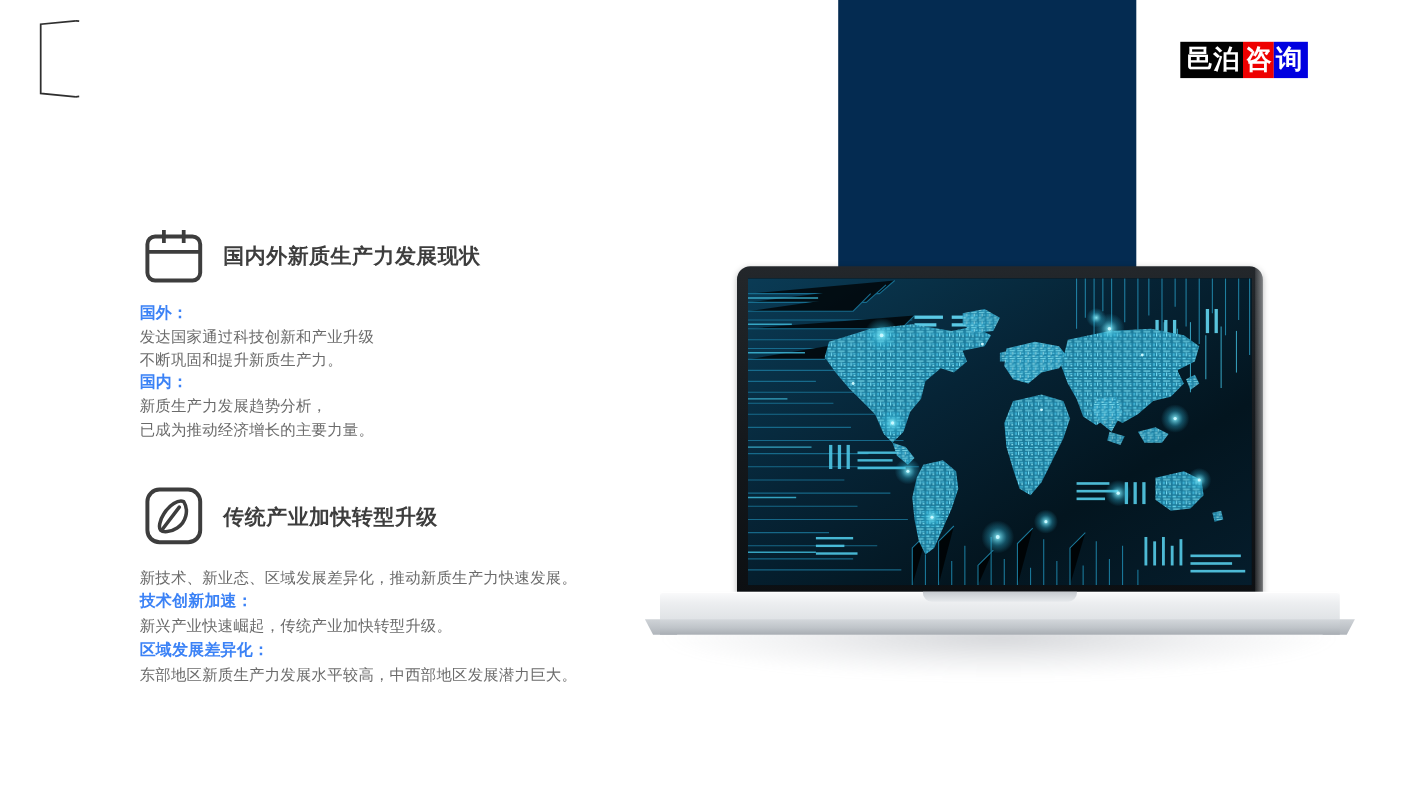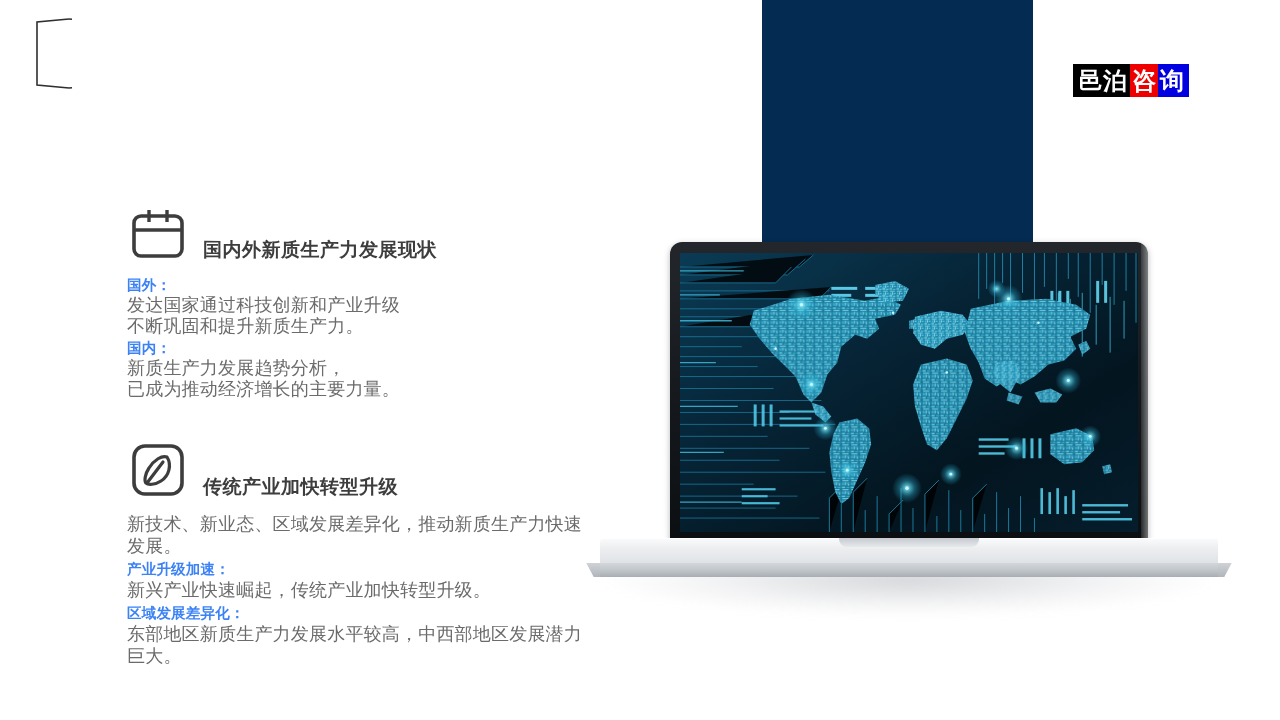--- a/index.html
+++ b/index.html
@@ -49,35 +49,34 @@
   
   .logo {
     position: absolute;
     left: 1073px; top: 38px;
     height: 33px;
     display: flex;
     align-items: flex-start;
     font-size: 24px;
     font-weight: bold;
     line-height: 33px;
-    margin-top: 26px;
   }
   .logo-seg { padding: 0 2px; color: #ffffff; }
   .logo-black { background: #000000; padding-left: 6px; padding-right: 3px; }
   .logo-red { background: #ee0000; }
   .logo-blue { background: #0000e0; padding-right: 5px; }
 
   
   .section { position: absolute; }
   .sec1 { left: 127px; top: 203px; width: 470px; }
   .sec2 { left: 127px; top: 440px; width: 470px; }
 
   .sec-head {
     display: flex;
-    align-items: flex-end;
+    align-items: center;
     height: 60px;
   }
   .sec-icon {
     width: 62px; height: 58px;
     flex: 0 0 62px;
     display: flex; align-items: center; justify-content: center;
   }
   .sec-title {
     margin-left: 14px;
     font-size: 19px;
@@ -90,27 +89,26 @@
   .sec-body { margin-top: 12px; }
   .lbl {
     font-size: 14.5px;
     font-weight: bold;
     color: #3b82f6;
     line-height: 21px;
     margin: 0;
     letter-spacing: 0.2px;
   }
   .para {
-    font-size: 18px;
+    font-size: 14px;
     color: #6b6b6b;
     line-height: 21px;
     margin: 0;
     letter-spacing: 0.2px;
     white-space: pre-line;
-    font-family: Liberation Mono, monospace;
   }
   .sec2 .sec-body { margin-top: 14px; }
   .sec2 .lbl { line-height: 22px; }
   .sec2 .para { line-height: 22px; }
 
   
   .laptop { position: absolute; left: 596px; top: 240px; width: 624px; height: 360px; }
 
   .lap-shadow {
     position: absolute;
@@ -223,21 +221,21 @@
         <svg viewBox="0 0 56 56" width="56" height="56">
           <rect x="4" y="3" width="48" height="48" rx="11" ry="11" fill="none" stroke="#3d3d3d" stroke-width="3.6"></rect>
           <path d="M37 14 C42 22 39 33 31 38 C25 42 18 42 16 40 C14 38 15 31 19 25 C24 17 32 12 37 14 Z" fill="none" stroke="#3d3d3d" stroke-width="3.2" stroke-linejoin="round"></path>
           <path d="M17 40 L33 19" fill="none" stroke="#3d3d3d" stroke-width="3.2" stroke-linecap="round"></path>
         </svg>
       </div>
       <div class="sec-title">传统产业加快转型升级</div>
     </div>
     <div class="sec-body">
       <p class="para">新技术、新业态、区域发展差异化，推动新质生产力快速发展。</p>
-      <p class="lbl">产业升级加速：</p>
+      <p class="lbl">技术创新加速：</p>
       <p class="para">新兴产业快速崛起，传统产业加快转型升级。</p>
       <p class="lbl">区域发展差异化：</p>
       <p class="para">东部地区新质生产力发展水平较高，中西部地区发展潜力巨大。</p>
     </div>
   </div>
 
   <div class="laptop">
     <div class="lap-shadow"></div>
 
     <div class="lid">

